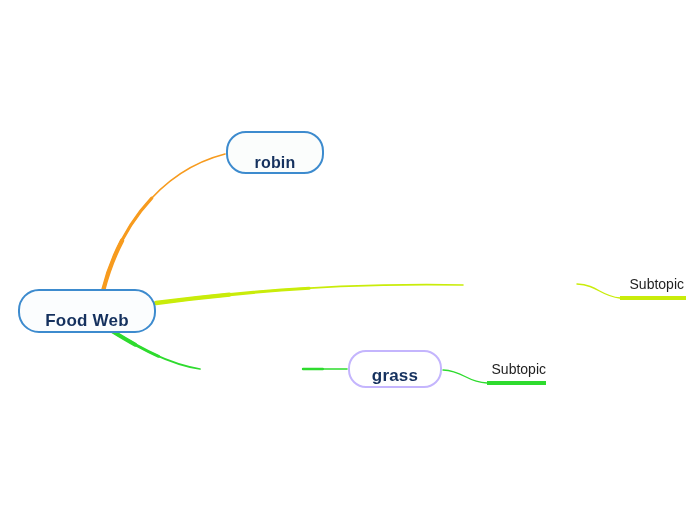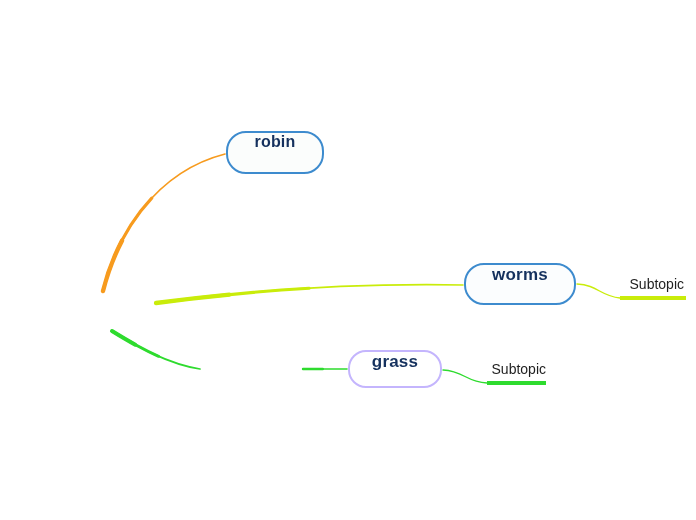--- a/index.html
+++ b/index.html
@@ -18,21 +18,21 @@
   .links {
     position: absolute;
     left: 0;
     top: 0;
     pointer-events: none;
   }
   .node {
     position: absolute;
     box-sizing: border-box;
     display: flex;
-    align-items: flex-start;
+    align-items: flex-end;
     justify-content: center;
     background: #ffffff;
     cursor: pointer;
     font-weight: bold;
     letter-spacing: 0.2px;
   }
   .node .node-label { white-space: nowrap; }
 
   .node-blue {
     border: 2px solid #3d8bce;
@@ -110,28 +110,28 @@
       <path d="M 577 284 C 598 285, 600 296, 620 298" stroke-width="1.4" stroke-linecap="round"></path>
       <path d="M 620 298 L 686 298" stroke-width="3.8" stroke-linecap="butt"></path>
     </g>
 
     <g fill="none" stroke="#2edb2e">
       <path d="M 443 370 C 464 371, 466 382, 487 383" stroke-width="1.4" stroke-linecap="round"></path>
       <path d="M 487 383 L 546 383" stroke-width="3.8" stroke-linecap="butt"></path>
     </g>
   </svg>
 
+  <div class="node node-blue" id="node-food-web">
+    <span class="node-label">Food Web</span>
+  </div>
 
   <div class="node node-blue" id="node-robin">
     <span class="node-label">robin</span>
   </div>
 
-  <div class="node node-blue" id="node-worms">
-    <span class="node-label">worms</span>
-  </div>
 
 
   <div class="node" id="node-grass">
     <span class="node-label">grass</span>
   </div>
 
   <div class="subtopic-label" id="subtopic-1">Subtopic</div>
 
   <div class="subtopic-label" id="subtopic-2">Subtopic</div>
 

